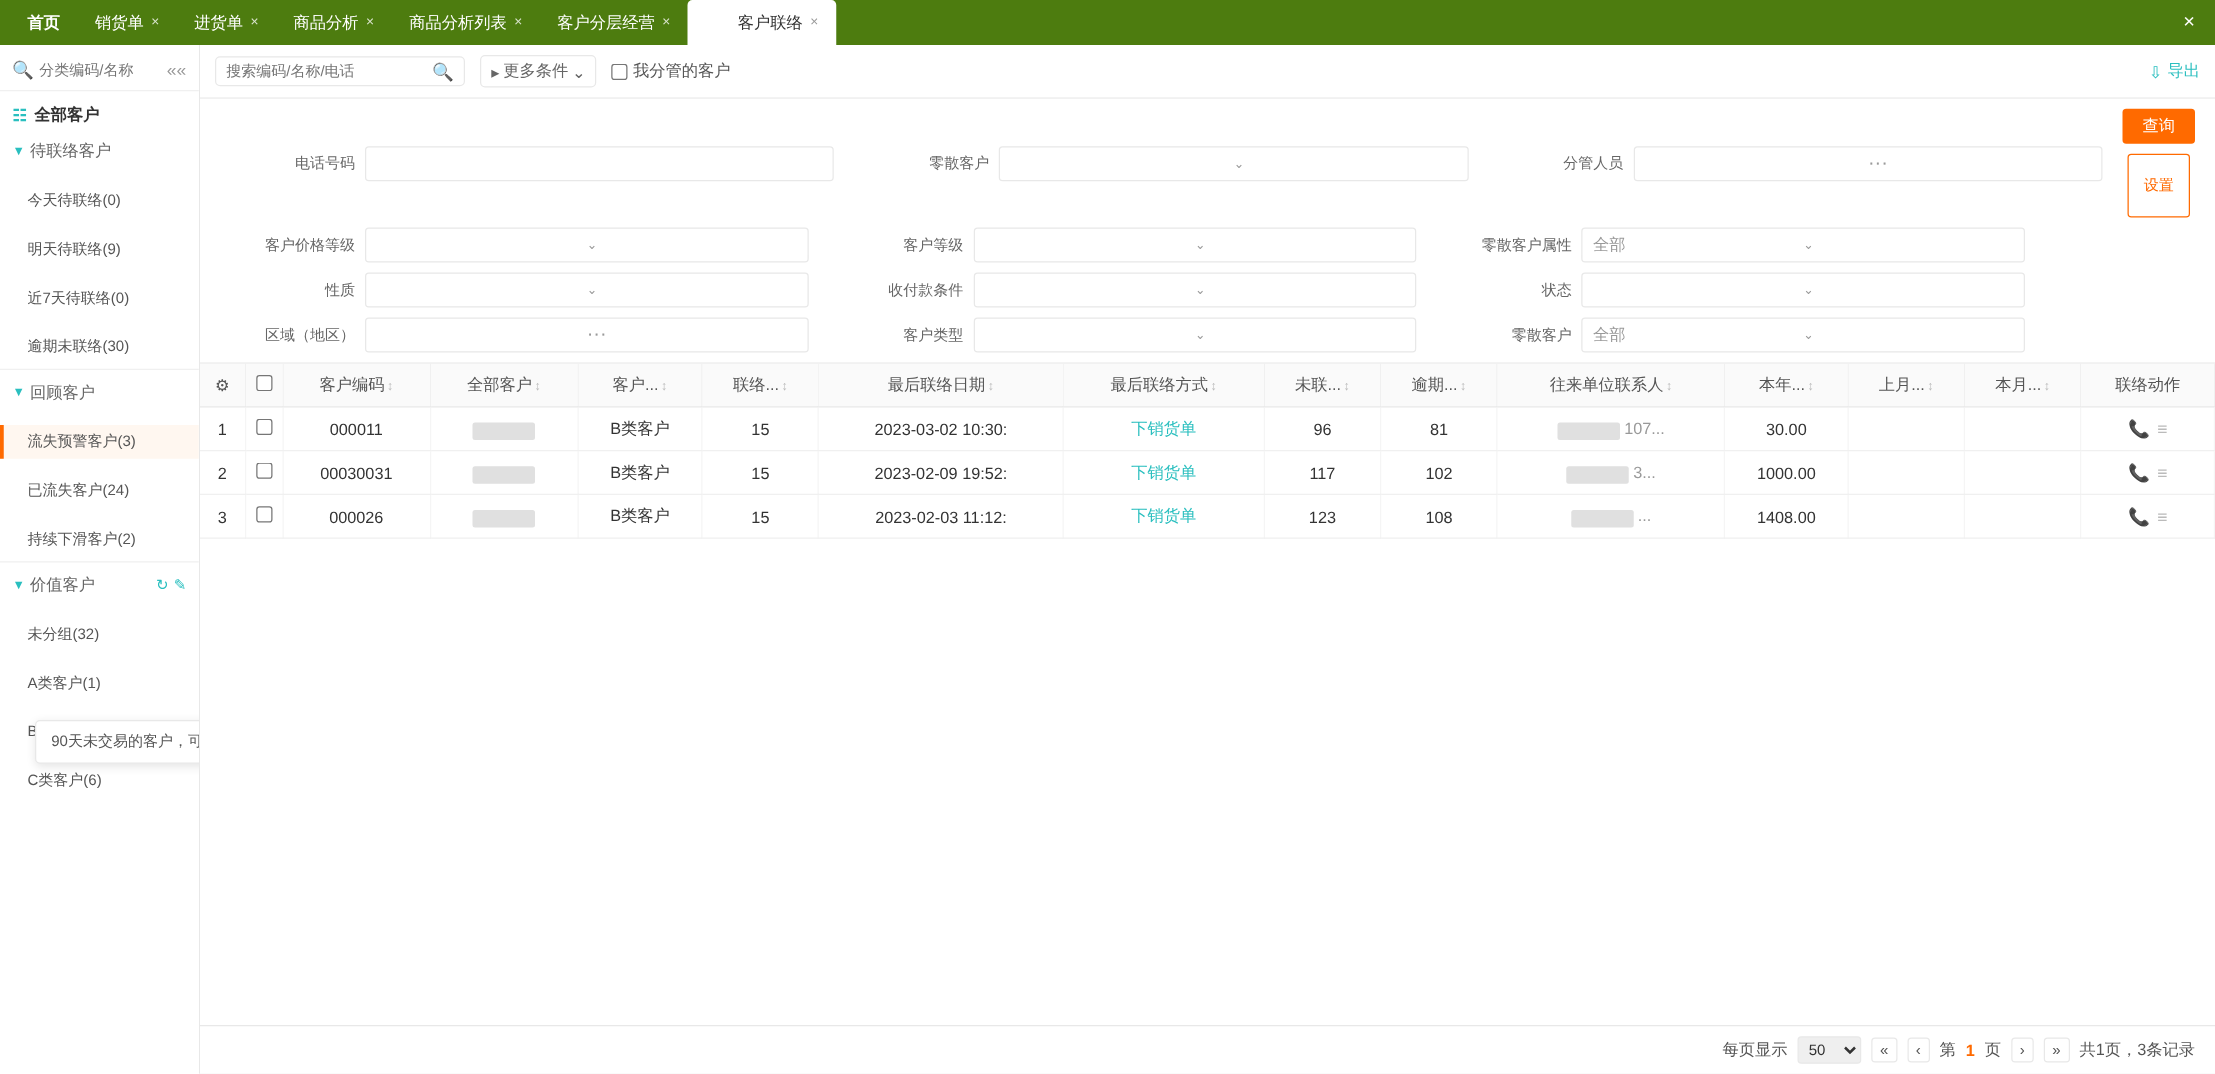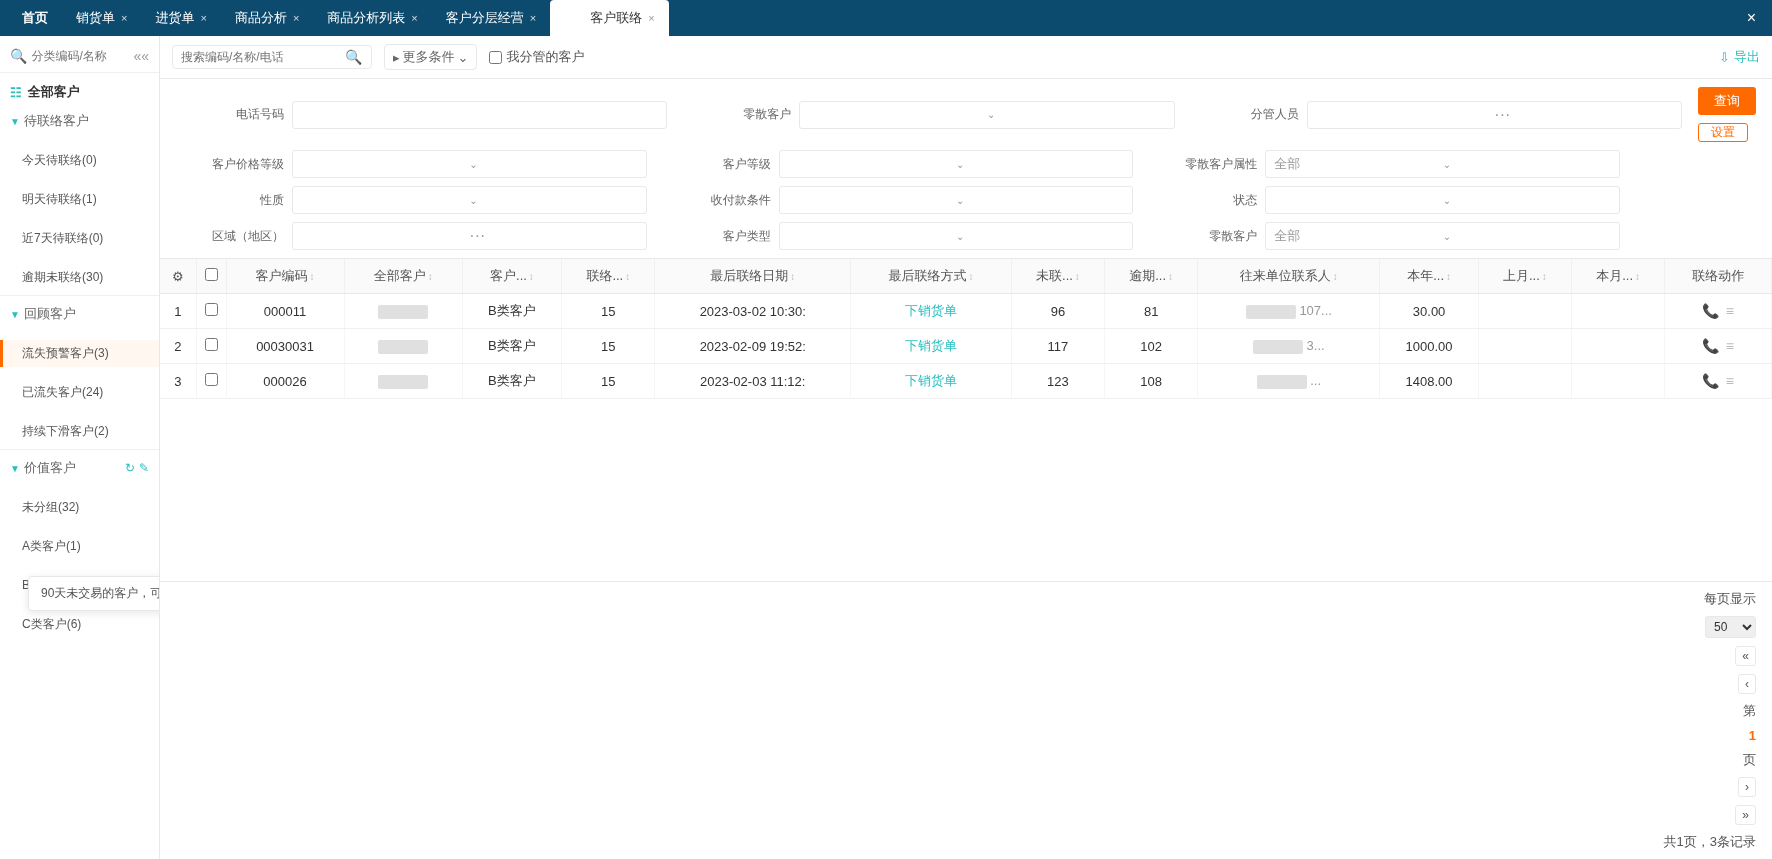--- a/index.html
+++ b/index.html
@@ -1,20 +1,20 @@
 <!DOCTYPE html>
 <html><head>
   <meta charset="utf-8">
   <style>
     * { box-sizing: border-box; margin: 0; padding: 0; font-family: 'Microsoft YaHei', Arial, sans-serif; font-size: 13px; }
     body { background: #f5f5f5; overflow: hidden; height: 859px; }
 
     
     .top-bar {
-      background: #0c4a6e;
+      background: #4d7c0f;
       display: flex;
       align-items: center;
       height: 36px;
       padding: 0 8px;
     }
     .tab-item {
       display: flex;
       align-items: center;
       padding: 0 14px;
       height: 36px;
@@ -250,29 +250,29 @@
       border-radius: 3px;
       padding: 5px 16px;
       cursor: pointer;
       font-size: 13px;
     }
     .settings-btn {
       background: #fff;
       color: #ff6a00;
       border: 1px solid #ff6a00;
       border-radius: 3px;
-      padding: 0 12px;
+      padding: 16px 12px;
       cursor: pointer;
       font-size: 12px;
       margin-top: 4px;
     }
     .filter-actions {
       display: flex;
       flex-direction: column;
-      align-items: flex-start;
+      align-items: center;
       gap: 4px;
       justify-content: center;
     }
 
     
     .table-area {
       flex: 1;
       overflow: auto;
       background: #fff;
       margin: 0;
@@ -317,26 +317,25 @@
     }
     .action-icons { display: flex; gap: 6px; justify-content: center; align-items: center; }
     .action-icon { color: #bbb; cursor: pointer; font-size: 14px; }
 
     
     .pagination {
       background: #fff;
       border-top: 1px solid #e8e8e8;
       padding: 8px 16px;
       display: flex;
-      align-items: flex-end;
+      align-items: center;
       justify-content: flex-end;
       gap: 8px;
       font-size: 12px;
       color: #555;
-      flex-direction: column;
     }
     .page-size-select {
       border: 1px solid #e8e8e8;
       border-radius: 3px;
       padding: 2px 4px;
       font-size: 12px;
       outline: none;
       color: #333;
     }
     .page-nav-btn {
@@ -418,21 +417,21 @@
     <div class="sidebar-group-title">
       <span class="grid-icon">☷</span>
       <span>全部客户</span>
     </div>
 
     <div class="sidebar-section-title">
       <span class="arrow">▼</span>
       <span>待联络客户</span>
     </div>
     <div class="sidebar-item">今天待联络(0)</div>
-    <div class="sidebar-item">明天待联络(1)</div>
+    <div class="sidebar-item">明天待联络(9)</div>
     <div class="sidebar-item">近7天待联络(0)</div>
     <div class="sidebar-item">逾期未联络(30)</div>
 
     <div class="section-divider"></div>
 
     <div class="sidebar-section-title">
       <span class="arrow">▼</span>
       <span>回顾客户</span>
     </div>
 

